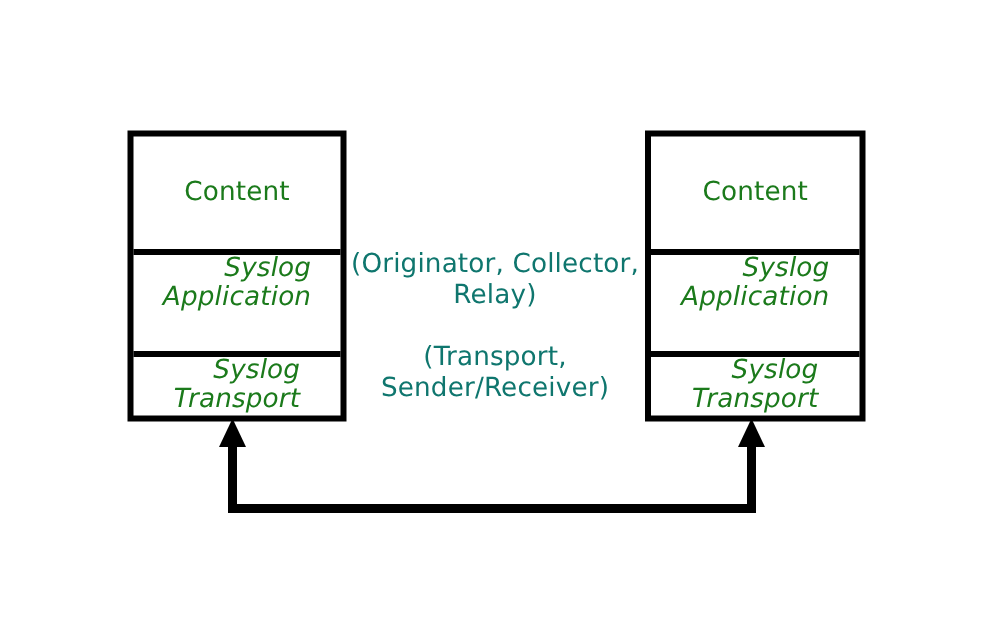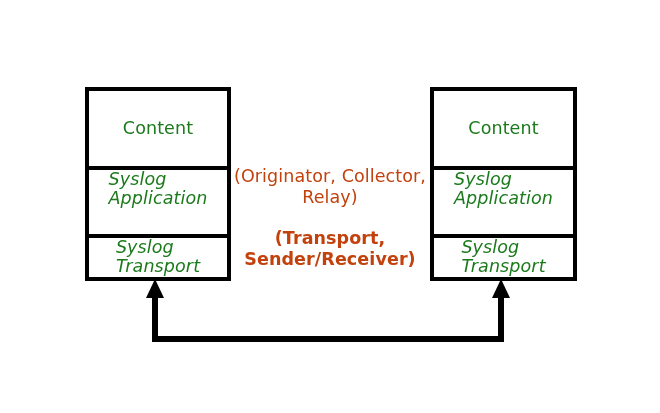--- a/index.html
+++ b/index.html
@@ -26,46 +26,46 @@
     flex-direction: column;
   }
   #stack-left  { left: 85px;  top: 87px; width: 146px; height: 194px; }
   #stack-right { left: 430px; top: 87px; width: 147px; height: 194px; }
 
   .layer {
     box-sizing: border-box;
     display: flex;
     align-items: center;
     justify-content: center;
-    text-align: left;
+    text-align: right;
     color: #1b7a1b;
     font-size: 17.5px;
     line-height: 1.12;
     letter-spacing: 0.1px;
     white-space: pre-line;
     padding: 0 4px;
     margin-top: 25px;
   }
   .layer.sep { border-top: 4px solid #000000; font-style: italic; }
   .layer-content   { height: 59px; }
   .layer-app       { height: 64px; }
   .layer-transport { height: 63px; }
 
   
   .center-label {
     position: absolute;
-    color: #c2410c;
+    color: #0f766e;
     font-size: 17.5px;
     line-height: 1.18;
     text-align: center;
     white-space: pre-line;
     letter-spacing: 0.1px;
   }
   #label-roles     { left: 232px; top: 166px; width: 196px; }
-  #label-transport { left: 240px; top: 228px; width: 180px; font-weight: bold; }
+  #label-transport { left: 240px; top: 228px; width: 180px; }
 
   
   #connector {
     position: absolute;
     left: 0; top: 0;
     width: 660px; height: 413px;
     pointer-events: none;
   }
 </style>
 </head>

